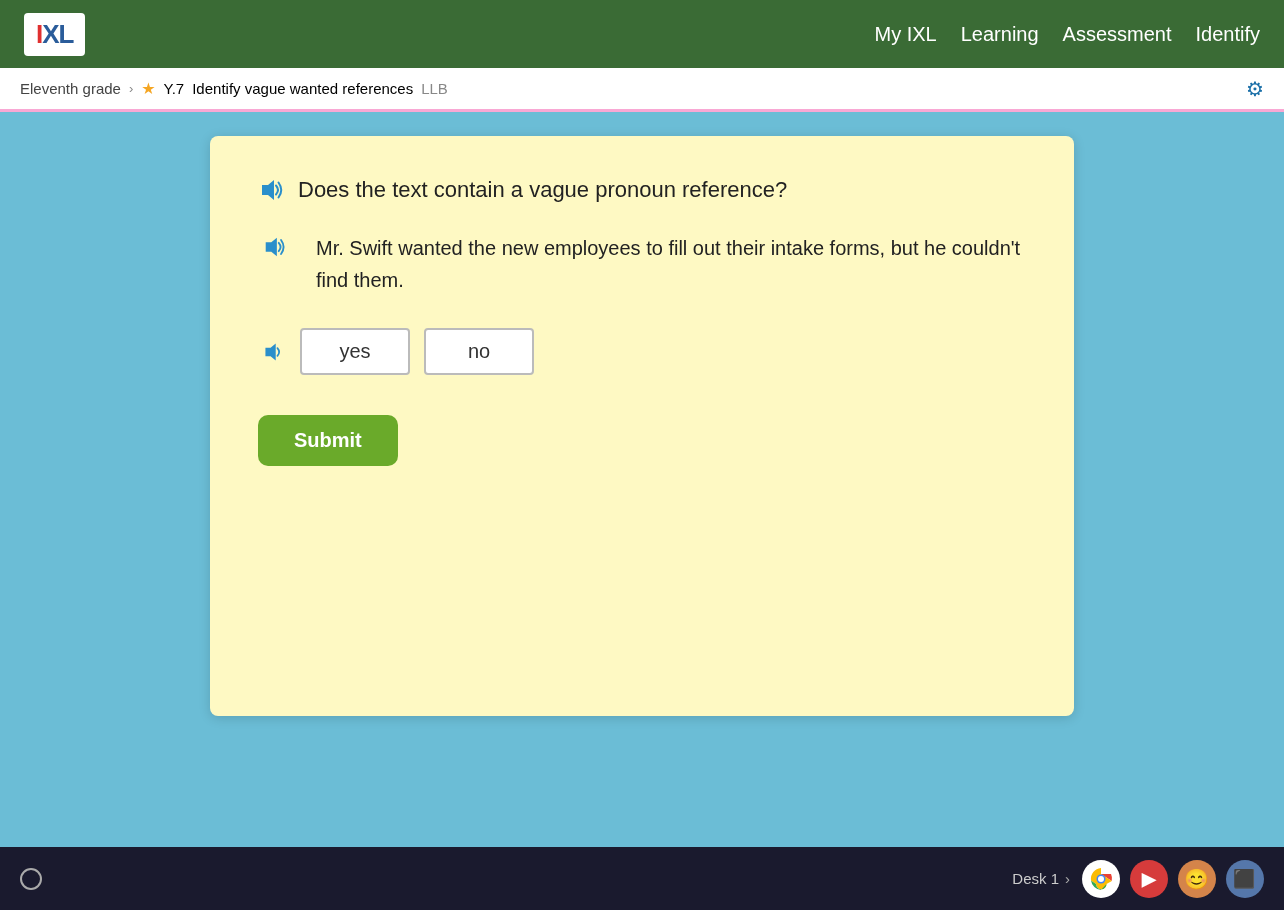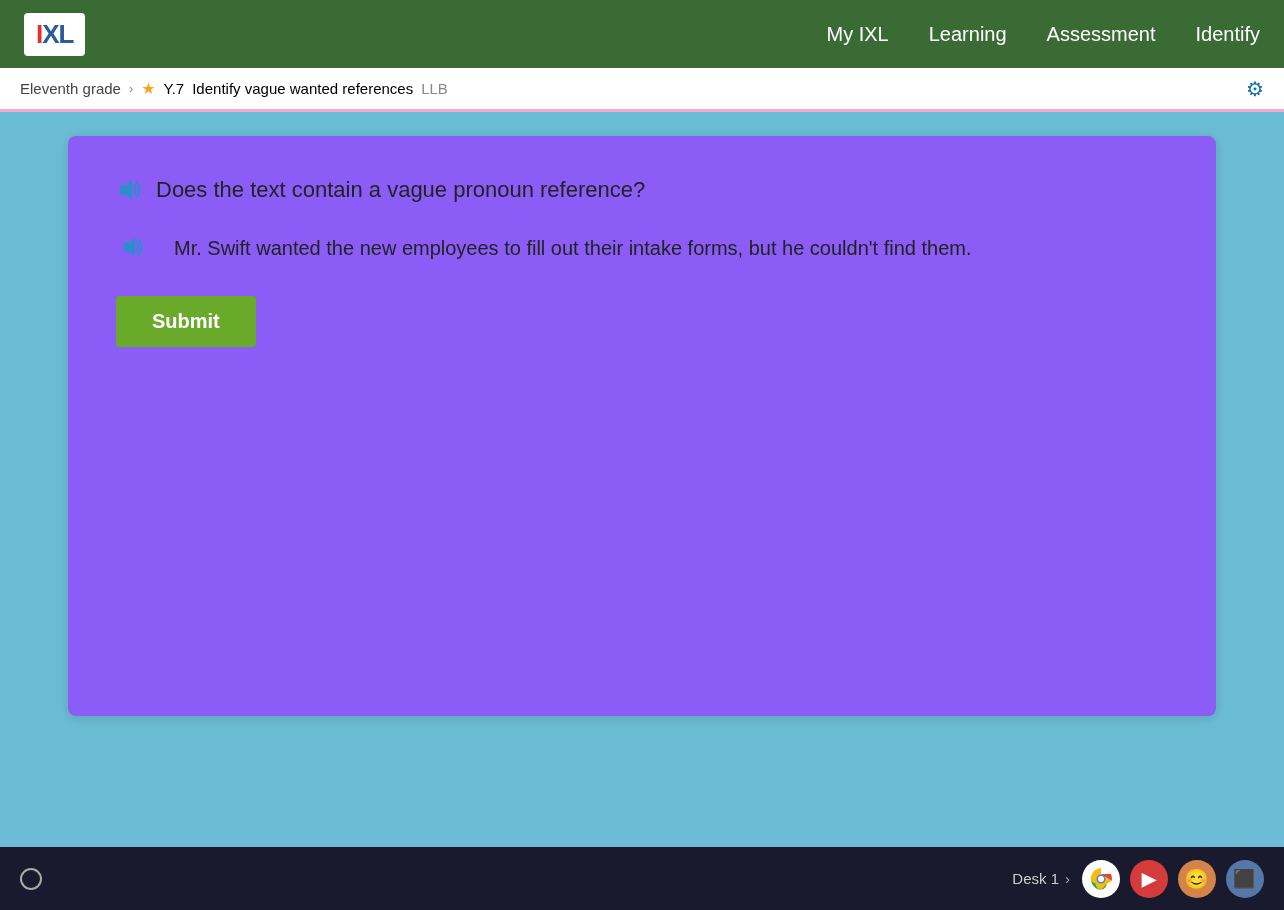--- a/index.html
+++ b/index.html
@@ -5,21 +5,21 @@
     * { margin: 0; padding: 0; box-sizing: border-box; }
     body { width: 1284px; height: 910px; overflow: hidden; font-family: Arial, sans-serif; background: #2a2a2a; }
 
     
     .top-nav {
       background: #3a6b35;
       height: 68px;
       display: flex;
       align-items: center;
       padding: 0 24px;
-      gap: 40px;
+      gap: 24px;
     }
     .logo-box {
       background: white;
       padding: 6px 12px;
       border-radius: 4px;
       font-size: 26px;
       font-weight: bold;
       color: #2a5c9a;
       letter-spacing: -1px;
     }
@@ -61,23 +61,23 @@
       height: calc(910px - 68px - 44px - 48px);
       position: relative;
       display: flex;
       justify-content: center;
       align-items: flex-start;
       padding-top: 24px;
     }
 
     
     .question-card {
-      background: #8b5cf6;
+      background: #fef9c3;
       border-radius: 8px;
-      width: 1148px;
+      width: 864px;
       min-height: 580px;
       padding: 40px 48px;
       box-shadow: 0 2px 12px rgba(0,0,0,0.15);
     }
 
     
     .question-title-row {
       display: flex;
       align-items: center;
       gap: 12px;
@@ -121,21 +121,21 @@
       cursor: pointer;
       min-width: 110px;
       text-align: center;
     }
 
     
     .submit-btn {
       background: #6aaa2a;
       color: white;
       border: none;
-      border-radius: 3px;
+      border-radius: 10px;
       padding: 14px 36px;
       font-size: 20px;
       font-weight: bold;
       cursor: pointer;
       display: block;
     }
 
     
     .taskbar {
       position: absolute;
@@ -235,20 +235,30 @@
       <span class="speaker" style="margin-top:2px;">
         <svg width="26" height="26" viewBox="0 0 28 28" fill="none">
           <polygon points="4,9 10,9 16,4 16,24 10,19 4,19" fill="#2a8fcb"></polygon>
           <path d="M18 9.5 Q22 14 18 18.5" stroke="#2a8fcb" stroke-width="2" fill="none" stroke-linecap="round"></path>
           <path d="M20.5 6.5 Q26 14 20.5 21.5" stroke="#2a8fcb" stroke-width="2" fill="none" stroke-linecap="round"></path>
         </svg>
       </span>
       <span class="passage-text">Mr. Swift wanted the new employees to fill out their intake forms, but he couldn't find them.</span>
     </div>
 
+    <div class="answer-row">
+      <span class="speaker">
+        <svg width="24" height="24" viewBox="0 0 28 28" fill="none">
+          <polygon points="4,9 10,9 16,4 16,24 10,19 4,19" fill="#2a8fcb"></polygon>
+          <path d="M18 9.5 Q22 14 18 18.5" stroke="#2a8fcb" stroke-width="2" fill="none" stroke-linecap="round"></path>
+        </svg>
+      </span>
+      <button class="answer-btn">yes</button>
+      <button class="answer-btn">no</button>
+    </div>
 
     <button class="submit-btn">Submit</button>
 
   </div>
 </div>
 
 <div class="taskbar">
   <div class="taskbar-circle"></div>
   <div class="taskbar-spacer"></div>
   <div class="desk-label">

